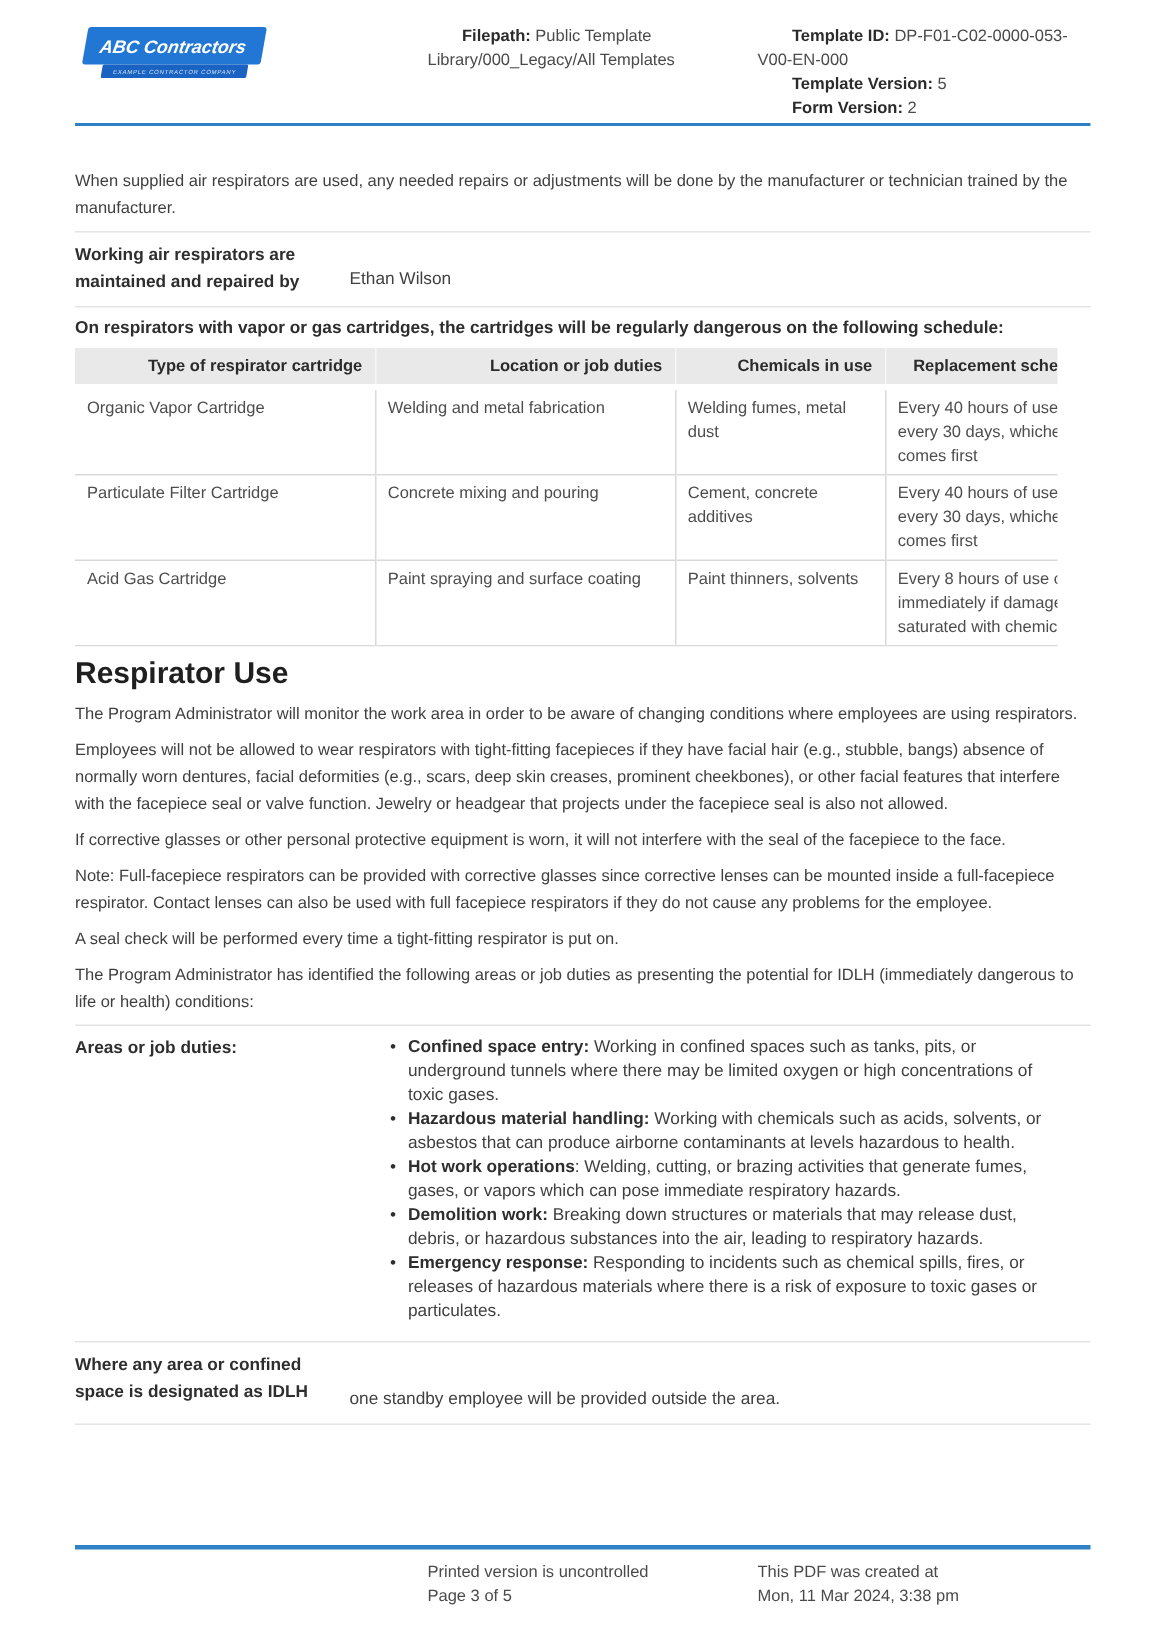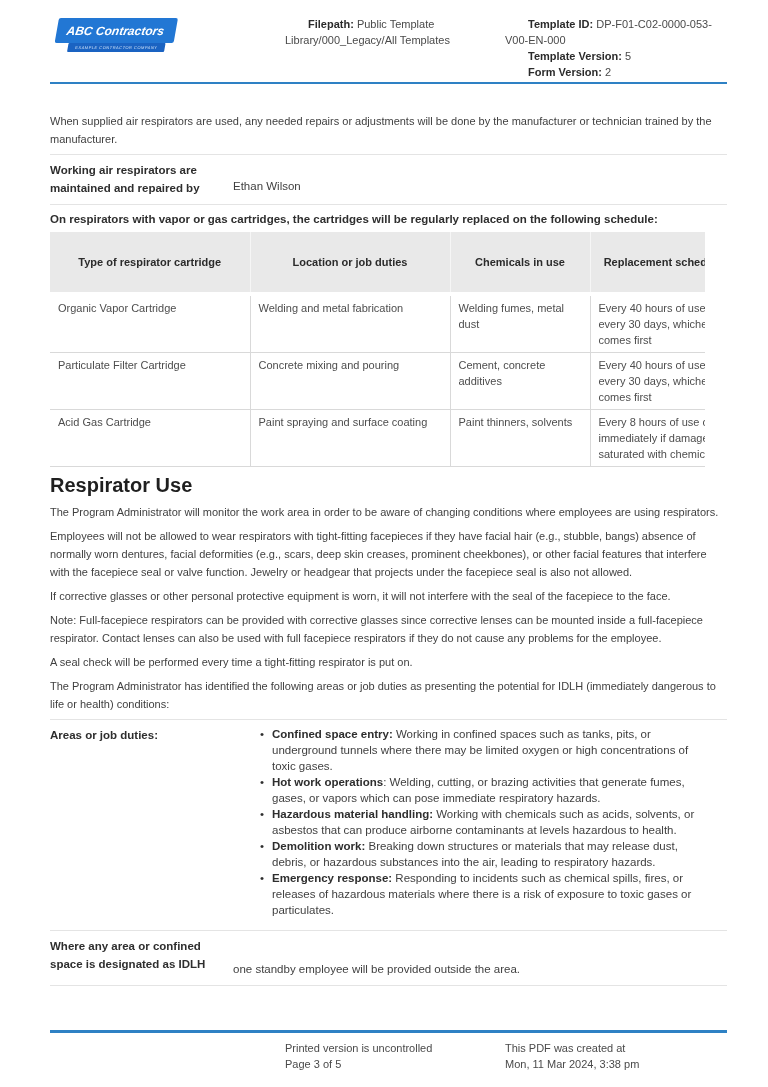--- a/index.html
+++ b/index.html
@@ -37,22 +37,22 @@
   .field-label { width:183px; font-weight:bold; font-size:11.5px; line-height:18px; color:#2e2e2e; }
   .field-value { flex:1; font-size:11.5px; line-height:18px; color:#3f3f3f;margin-top:16px; }
   .bold-line { margin-top:5px; font-weight:bold; font-size:11.5px; line-height:18px; color:#2e2e2e; }
 
   
   .table-clip { margin-top:4px; width:655px; overflow:hidden; }
   table.cartridge { table-layout:fixed; width:686px; border-collapse:collapse; font-size:11px; }
   table.cartridge col.c1 { width:200px; } table.cartridge col.c2 { width:200px; }
   table.cartridge col.c3 { width:140px; } table.cartridge col.c4 { width:146px; }
   table.cartridge th {
-    background:#e9e9e9; text-align:center; font-weight:bold; color:#2b2b2b;
-    padding:22px 8px; line-height:16px; border-left:1px solid #f6f6f6;
+    background:#e9e9e9; text-align:right; font-weight:bold; color:#2b2b2b;
+    padding:4px 8px; line-height:16px; border-left:1px solid #f6f6f6;
   }
   table.cartridge th:first-child { border-left:none; }
   table.cartridge td {
     vertical-align:top; padding:4px 8px; line-height:16px; color:#4d4d4d;
     border-left:1px solid #d9d9d9; border-top:1px solid #d9d9d9;
   }
   table.cartridge td:first-child { border-left:none; }
   table.cartridge tr:first-child td { border-top:none; }
   table.cartridge tbody tr:last-child td { border-bottom:1px solid #d9d9d9; }
   table.cartridge thead tr { border-bottom:4px solid #fff; }
@@ -118,21 +118,21 @@
 
     <hr class="hr-light">
 
     <div class="field-row">
       <div class="field-label">Working air respirators are maintained and repaired by</div>
       <div class="field-value">Ethan Wilson</div>
     </div>
 
     <hr class="hr-light">
 
-    <p class="bold-line">On respirators with vapor or gas cartridges, the cartridges will be regularly replaced on the following schedule:</p>
+    <p class="bold-line">On respirators with vapor or gas cartridges, the cartridges will be regularly dangerous on the following schedule:</p>
 
     <div class="table-clip">
       <table class="cartridge">
         <colgroup>
             <col class="c1">
             <col class="c2">
             <col class="c3">
             <col class="c4">
           </colgroup>
         <thead>
@@ -175,22 +175,22 @@
       <p class="para">A seal check will be performed every time a tight-fitting respirator is put on.</p>
       <p class="para">The Program Administrator has identified the following areas or job duties as presenting the potential for IDLH (immediately dangerous to life or health) conditions:</p>
     </div>
 
     <hr class="hr-light">
 
     <div class="areas-row">
       <div class="areas-label">Areas or job duties:</div>
       <ul class="areas-list">
         <li><b>Confined space entry:</b><span> Working in confined spaces such as tanks, pits, or underground tunnels where there may be limited oxygen or high concentrations of toxic gases.</span></li>
+        <li><b>Hazardous material handling:</b><span> Working with chemicals such as acids, solvents, or asbestos that can produce airborne contaminants at levels hazardous to health.</span></li>
         <li><b>Hot work operations</b><span>: Welding, cutting, or brazing activities that generate fumes, gases, or vapors which can pose immediate respiratory hazards.</span></li>
-        <li><b>Hazardous material handling:</b><span> Working with chemicals such as acids, solvents, or asbestos that can produce airborne contaminants at levels hazardous to health.</span></li>
         <li><b>Demolition work:</b><span> Breaking down structures or materials that may release dust, debris, or hazardous substances into the air, leading to respiratory hazards.</span></li>
         <li><b>Emergency response:</b><span> Responding to incidents such as chemical spills, fires, or releases of hazardous materials where there is a risk of exposure to toxic gases or particulates.</span></li>
       </ul>
     </div>
 
     <hr class="hr-light">
 
     <div class="field-row">
       <div class="field-label">Where any area or confined space is designated as IDLH</div>
       <div class="field-value idlh-value">one standby employee will be provided outside the area.</div>

